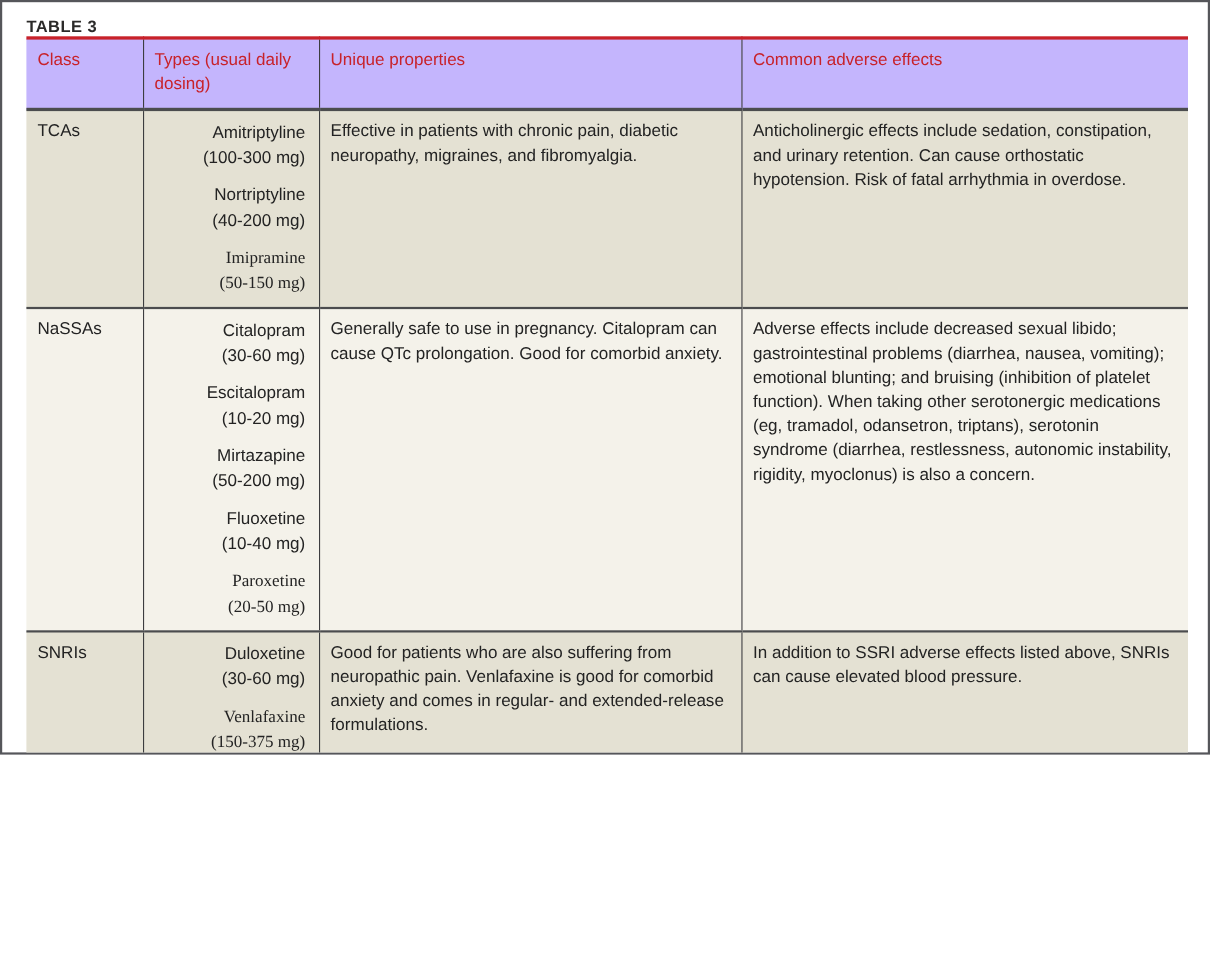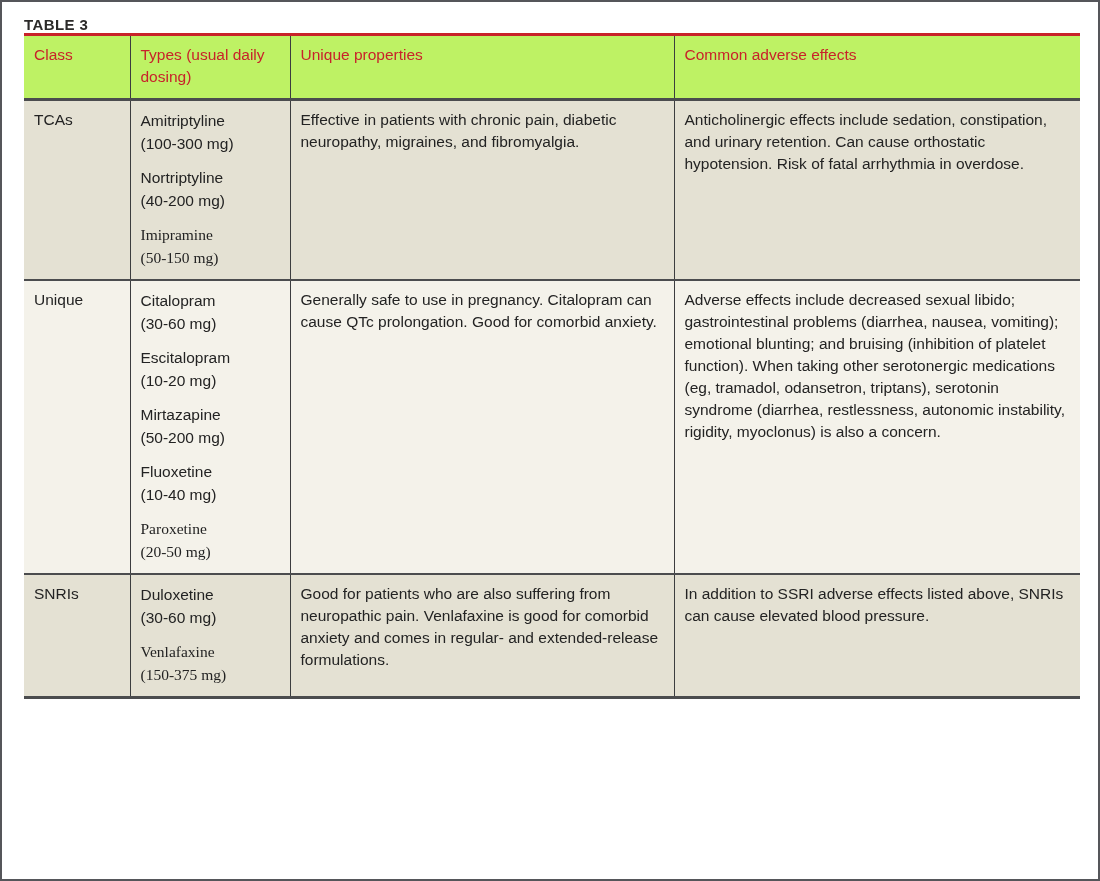--- a/index.html
+++ b/index.html
@@ -12,21 +12,21 @@
   }
   *{box-sizing:border-box;margin:0;padding:0;}
   html,body{background:#fff;}
   body{
     width:1100px;height:881px;
     font-family:"Liberation Sans", sans-serif;
     color:var(--text-dark);
     overflow:hidden;
   }
   .page{
-    width:1100px;height:881px;
+    width:1100px;height:686px;
     border:2px solid #55565a;
     padding:14px 20px 0 22px;
     overflow:hidden;
     background:#fff;
   }
   .eyebrow{
     font-size:15px;
     font-weight:bold;
     letter-spacing:.4px;
     color:#2b2a29;
@@ -59,33 +59,33 @@
   th,td{
     text-align:left;
     vertical-align:top;
     font-size:15.5px;
     line-height:22px;
     padding:8px 12px 10px 10px;
   }
   th{
     color:var(--accent-red);
     font-weight:normal;
-    background:#bef264;
+    background:#c4b5fd;
     border-bottom:3px solid var(--border-dark);
   }
   th + th, td + td{
     border-left:1.5px solid var(--divider-dark);
   }
   tbody td{
     border-top:2px solid var(--border-dark);
   }
   tbody tr:nth-child(odd){background:var(--row-shaded);}
   tbody tr:nth-child(even){background:var(--row-light);}
   td.col-types{line-height:23px;}
-  .drug{margin-bottom:11px;}
+  .drug{margin-bottom:11px;text-align:right;}
   .drug:last-child{margin-bottom:0;font-family:Liberation Serif, serif;}
 </style>
 </head>
 <body>
 
 <div class="page">
   <div class="eyebrow">TABLE 3</div>
 
   <table class="main">
     <colgroup>
@@ -116,21 +116,21 @@
             </div>
             <div class="drug">
               <div>Imipramine</div>
               <div>(50-150 mg)</div>
             </div>
           </td>
           <td class="col-unique">Effective in patients with chronic pain, diabetic neuropathy, migraines, and fibromyalgia.</td>
           <td class="col-adverse">Anticholinergic effects include sedation, constipation, and urinary retention. Can cause orthostatic hypotension. Risk of fatal arrhythmia in overdose.</td>
         </tr>
         <tr>
-          <td class="col-class">Unique</td>
+          <td class="col-class">NaSSAs</td>
           <td class="col-types">
             <div class="drug">
               <div>Citalopram</div>
               <div>(30-60 mg)</div>
             </div>
             <div class="drug">
               <div>Escitalopram</div>
               <div>(10-20 mg)</div>
             </div>
             <div class="drug">

